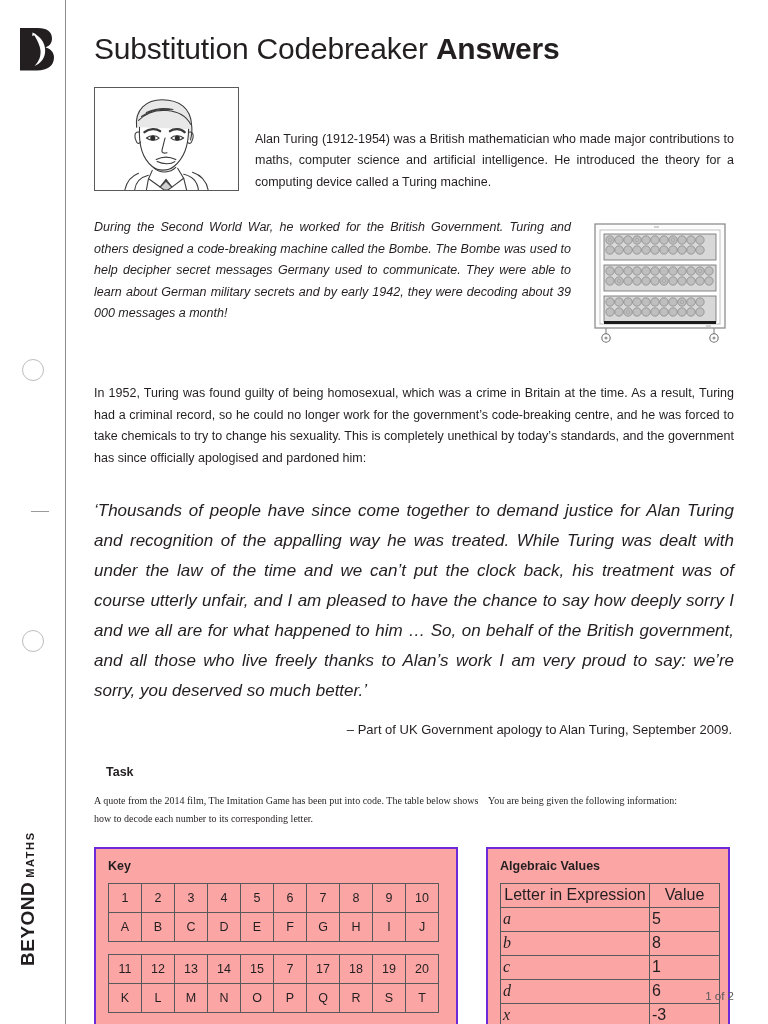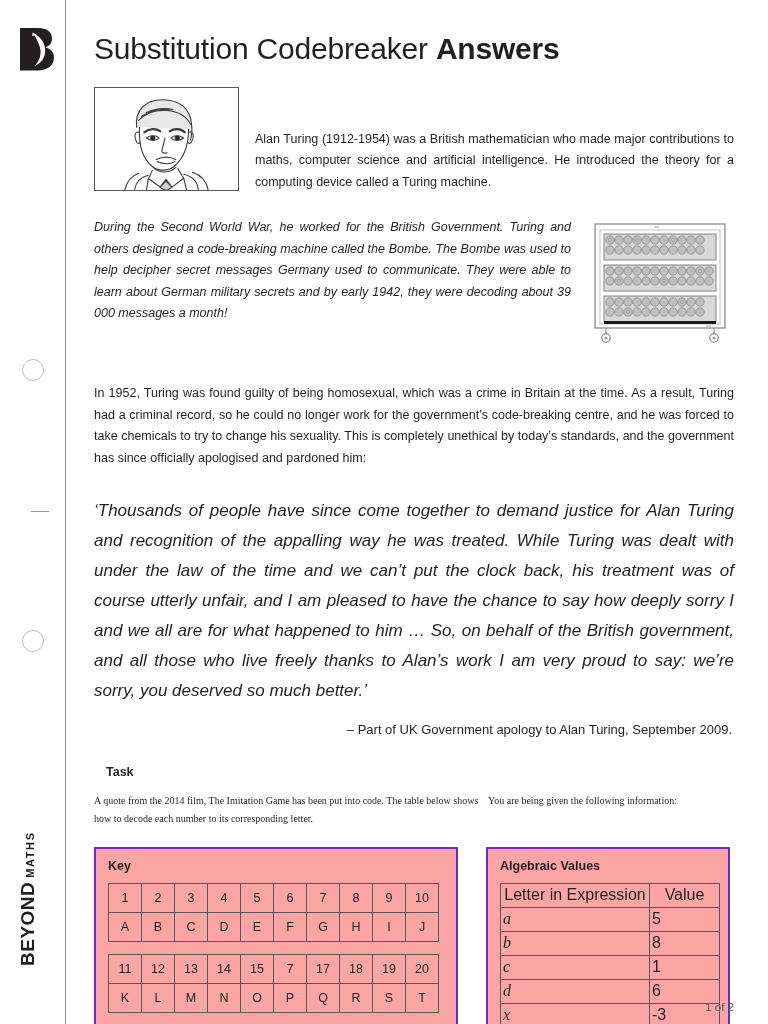--- a/index.html
+++ b/index.html
@@ -235,21 +235,21 @@
   .alg-var {
     font-family: "Liberation Serif", serif;
     font-style: italic;
     font-size: 13.5px;
   }
 
   
   .footer {
     position: absolute;
     right: 34px;
-    bottom: 11px;
+    bottom: 22px;
     font-size: 11.5px;
     color: #58595b;
   }
 </style>
 </head>
 <body>
 
 <div class="page">
 
   <div class="rail">

